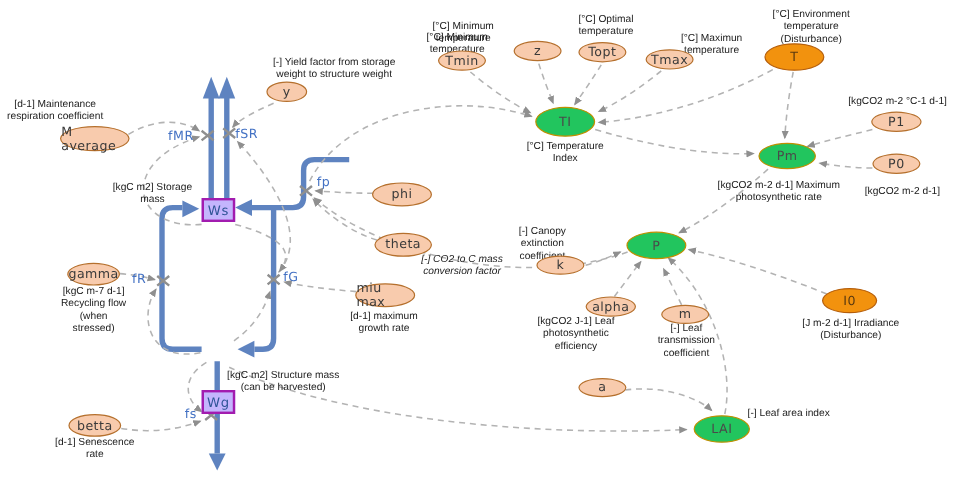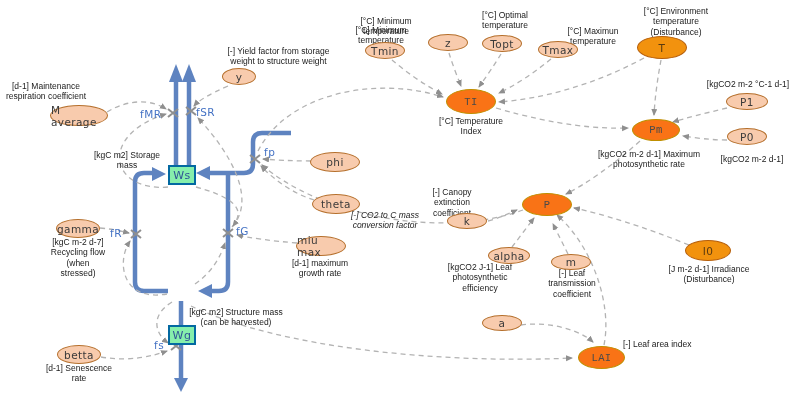--- a/index.html
+++ b/index.html
@@ -2,23 +2,23 @@
 <html><head>
 <meta charset="utf-8">
 <style>
   html,body { margin:0; padding:0; background:#fff; }
   .canvas { position:relative; width:800px; height:402px; background:#ffffff; overflow:hidden;
             font-family:"Liberation Sans", sans-serif; }
   .node { position:absolute; border-radius:50%; display:flex; align-items:center; justify-content:center;
           font:10.5px "DejaVu Sans", sans-serif; color:#3a3a3a; letter-spacing:.4px; box-sizing:border-box;
           z-index:3; }
   .peach  { background:#F8CBAD; border:1.5px solid #B5702D; }
-  .gold   { background:#f97316; border:1.5px solid #BF8F00; color:#4a4a4a;font-family:Liberation Mono, monospace; }
+  .gold   { background:#22c55e; border:1.5px solid #BF8F00; color:#4a4a4a; }
   .orange { background:#F2920E; border:1.5px solid #B55E0B; color:#5a3a10; }
-  .stock { position:absolute; background:#86efac; border:2px solid #0369a1; display:flex; align-items:center;
+  .stock { position:absolute; background:#c4b5fd; border:2px solid #a21caf; display:flex; align-items:center;
            justify-content:center; font:11px "DejaVu Sans", sans-serif; color:#2F5496; letter-spacing:.5px;
            box-sizing:border-box; z-index:3; }
   .ann { position:absolute; font:8.5px "Liberation Sans", sans-serif; color:#1a1a1a; white-space:pre-line;
          text-align:center; line-height:1.22; z-index:2; }
   .ann.al { text-align:left; }
   .flow-label { position:absolute; font:10.5px "DejaVu Sans", sans-serif; color:#4472C4; letter-spacing:.5px;
                 z-index:2; }
   svg { position:absolute; inset:0; z-index:1; }
   .pipe { stroke:#5E83C0; stroke-width:4.5; fill:none; }
   .pipehead { fill:#5E83C0; stroke:none; }
@@ -178,21 +178,21 @@
   <div class="flow-label" style="left:110px;top:227px;">fR</div>
   <div class="flow-label" style="left:236px;top:225px;">fG</div>
   <div class="flow-label" style="left:154px;top:339px;">fs</div>
 
   <div class="ann" style="left:0px;top:81px;width:92px;">[d-1] Maintenance
 respiration coefficient</div>
   <div class="ann" style="left:86px;top:150px;width:82px;">[kgC m2] Storage
 mass</div>
   <div class="ann" style="left:203px;top:46px;width:115px;margin-left:18px;">[-] Yield factor from storage
 weight to structure weight</div>
-  <div class="ann" style="left:46px;top:237px;width:64px;">[kgC m-2 d-7]
+  <div class="ann" style="left:46px;top:237px;width:64px;">[kgC m-7 d-1]
 Recycling flow
 (when
 stressed)</div>
   <div class="ann" style="left:38px;top:363px;width:82px;">[d-1] Senescence
 rate</div>
   <div class="ann" style="left:184px;top:307px;width:104px;">[kgC m2] Structure mass
 (can be harvested)</div>
   <div class="ann" style="left:338px;top:210px;width:94px;font-style:italic;">[-] CO2 to C mass
 conversion factor</div>
   <div class="ann" style="left:282px;top:258px;width:76px;">[d-1] maximum

